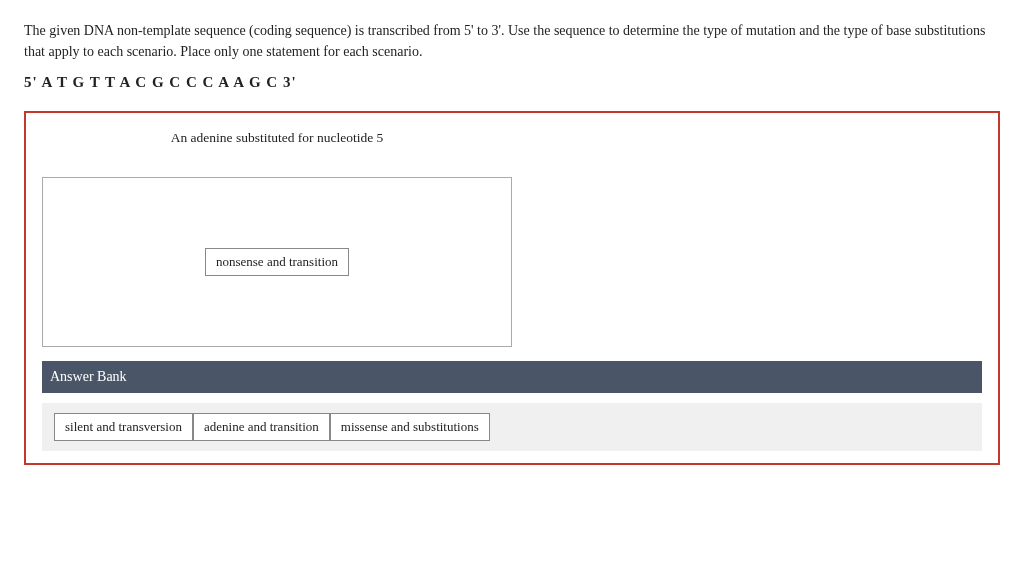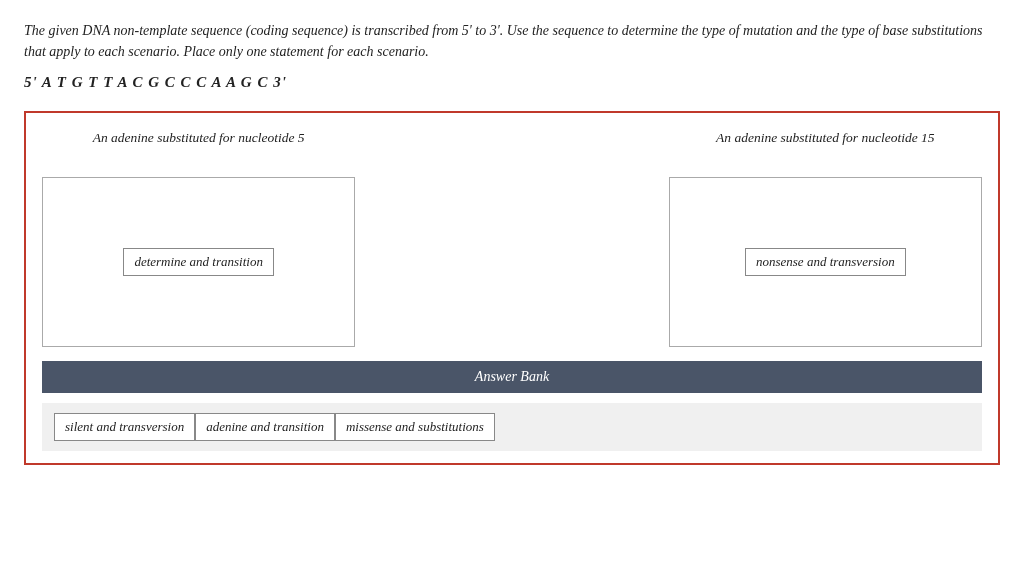--- a/index.html
+++ b/index.html
@@ -1,19 +1,18 @@
 <!DOCTYPE html>
 <html><head>
   <meta charset="utf-8">
   <style>
     * {
       box-sizing: border-box;
       margin: 0;
       padding: 0;
-      font-style: italic;
     }
 
     body {
       font-family: Georgia, 'Times New Roman', Times, serif;
       background: #ffffff;
       width: 1024px;
       min-height: 562px;
       padding: 20px 24px;
       font-size: 14px;
       color: #222;
@@ -73,21 +72,20 @@
       padding: 5px 10px;
       font-size: 13px;
       background: #fff;
       cursor: pointer;
       white-space: nowrap;
     }
 
     .answer-bank-header {
       background: #4a5568;
       color: #fff;
-      text-align: center;
       padding: 8px;
       font-size: 14px;
       margin-bottom: 10px;
     }
 
     .answer-bank-body {
       background: #f0f0f0;
       padding: 10px 12px;
       display: flex;
       flex-wrap: wrap;
@@ -101,33 +99,27 @@
 
 <p class="sequence">5' A T G T T A C G C C C A A G C 3'</p>
 
 <div class="main-box">
 
   <div class="columns">
 
     <div class="column">
       <div class="column-header">An adenine substituted for nucleotide 5</div>
       <div class="drop-box">
-        <div class="answer-chip">determine and transition</div>
+        <div class="answer-chip">nonsense and transition</div>
       </div>
     </div>
 
     <div class="column">
     </div>
 
-    <div class="column">
-      <div class="column-header">An adenine substituted for nucleotide 15</div>
-      <div class="drop-box">
-        <div class="answer-chip">nonsense and transversion</div>
-      </div>
-    </div>
 
   </div>
 
   <div class="answer-bank">
     <div class="answer-bank-header">Answer Bank</div>
     <div class="answer-bank-body">
       <div class="answer-chip">silent and transversion</div>
       <div class="answer-chip">adenine and transition</div>
       <div class="answer-chip">missense and substitutions</div>
     </div>

